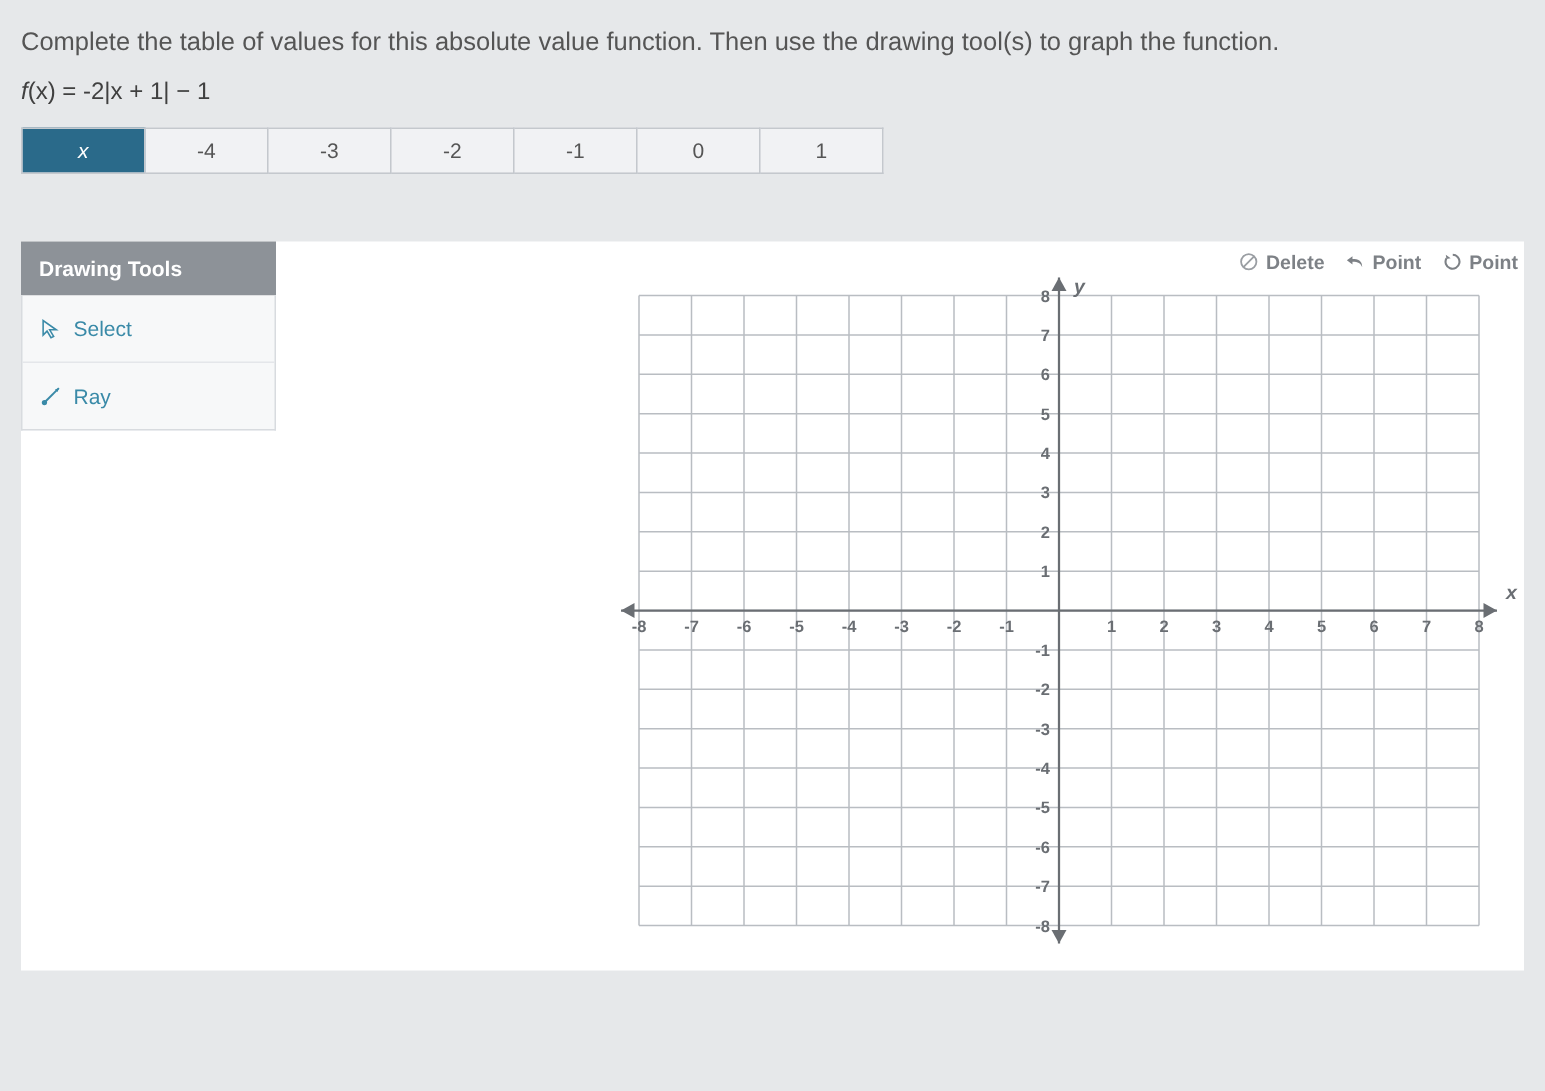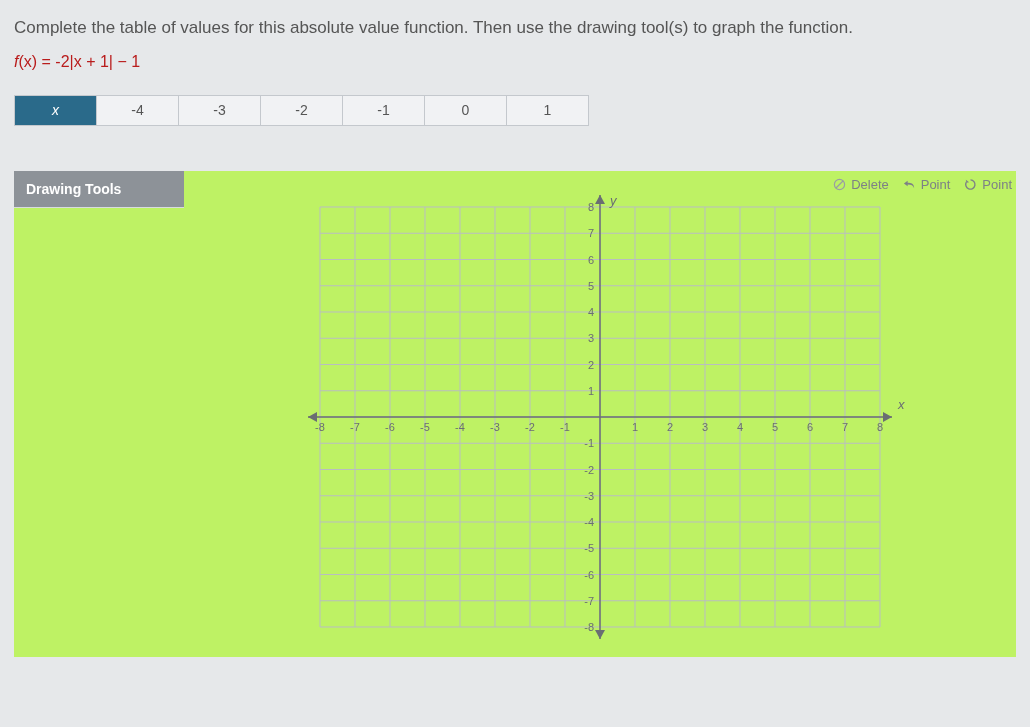--- a/index.html
+++ b/index.html
@@ -6,45 +6,45 @@
 body {
   font-family: Arial, Helvetica, sans-serif;
   background: #e6e8ea;
   color: #444;
   width: 1030px;
   height: 727px;
   overflow: hidden;
 }
 .wrap { padding: 15px 14px; }
 .instructions { font-size: 17px; color: #555; line-height: 1.5; margin-bottom: 12px; }
-.formula { font-size: 16px; color: #b91c1c; margin-bottom: 24px; font-style: italic; }
+.formula { font-size: 16px; color: #404040; margin-bottom: 14px; font-style: italic; }
 .formula .fnorm { font-style: normal; }
 .value-table { border-collapse: collapse; margin-bottom: 14px; }
 .value-table td, .value-table th {
   border: 1px solid #c4c8cd; width: 82px; height: 30px;
   text-align: center; font-size: 14px; color: #555; background: #f1f2f4;
 }
 .value-table th.hdr {
   background: #2a6a8a; color: #fff; font-weight: normal; font-style: italic;
 }
-.tool-area { display: flex; background: #bef264; margin-top: 45px; }
+.tool-area { display: flex; background: #ffffff; margin-top: 45px; }
 .tools-panel { width: 170px; }
 .tools-title {
   background: #8d9298; color: #fff; font-size: 14px; font-weight: bold;
   padding: 10px 12px;
 }
 .tool-list { background: #f7f8f9; border: 1px solid #d8dbdf; border-top: none; }
 .tool-item {
   padding: 14px 12px; color: #3a8aa8; font-size: 14px;
   border-bottom: 1px solid #e4e6ea; display: flex; align-items: center; gap: 8px;
   cursor: pointer;
 }
 .tool-item:last-child { border-bottom: none; }
 .tool-icon { width: 14px; height: 14px; display: inline-block; }
-.graph-area { flex: 1; position: relative; display: flex; justify-content: center; }
+.graph-area { flex: 1; position: relative; display: flex; justify-content: flex-end; font-weight: bold; }
 .actions {
   position: absolute; right: 4px; top: 6px; display: flex; gap: 14px;
   font-size: 13px; color: #7d8186;
 }
 .action-btn { display: flex; align-items: center; gap: 5px; cursor: pointer; }
 .action-icon { width: 13px; height: 13px; display: inline-block; }
 svg.grid { margin-top: 6px; }
 .grid line.gridln { stroke: #b9bdc2; stroke-width: 1; }
 .grid line.axis { stroke: #6a6e73; stroke-width: 1.5; }
 .grid text { font-size: 11px; fill: #6a6e73; }
@@ -71,20 +71,38 @@
       <td>0</td>
       <td>1</td>
     </tr>
   </tbody>
     </table>
 
   <div class="tool-area">
     <div class="tools-panel">
       <div class="tools-title">Drawing Tools</div>
       <div class="tool-list">
+        <div class="tool-item">
+          <span class="tool-icon">
+            <svg viewBox="0 0 16 16">
+                <path d="M2 2 L2 13 L5 10 L8 15 L10 14 L7 9 L12 9 Z" fill="none" stroke="#3a8aa8" stroke-width="1.2"></path>
+              </svg>
+          </span>
+          <span>Select</span>
+        </div>
+        <div class="tool-item">
+          <span class="tool-icon">
+            <svg viewBox="0 0 16 16">
+                <circle cx="3" cy="13" r="2" fill="#3a8aa8"></circle>
+                <line x1="3" y1="13" x2="14" y2="2" stroke="#3a8aa8" stroke-width="1.5"></line>
+                <path d="M14 2 L11 3 L13 5 Z" fill="#3a8aa8"></path>
+              </svg>
+          </span>
+          <span>Ray</span>
+        </div>
       </div>
     </div>
 
     <div class="graph-area">
       <div class="actions">
         <div class="action-btn">
           <span class="action-icon">
             <svg viewBox="0 0 14 14">
                 <circle cx="7" cy="7" r="5.5" fill="none" stroke="#9a9ea3" stroke-width="1.3"></circle>
                 <line x1="3" y1="11" x2="11" y2="3" stroke="#9a9ea3" stroke-width="1.3"></line>

